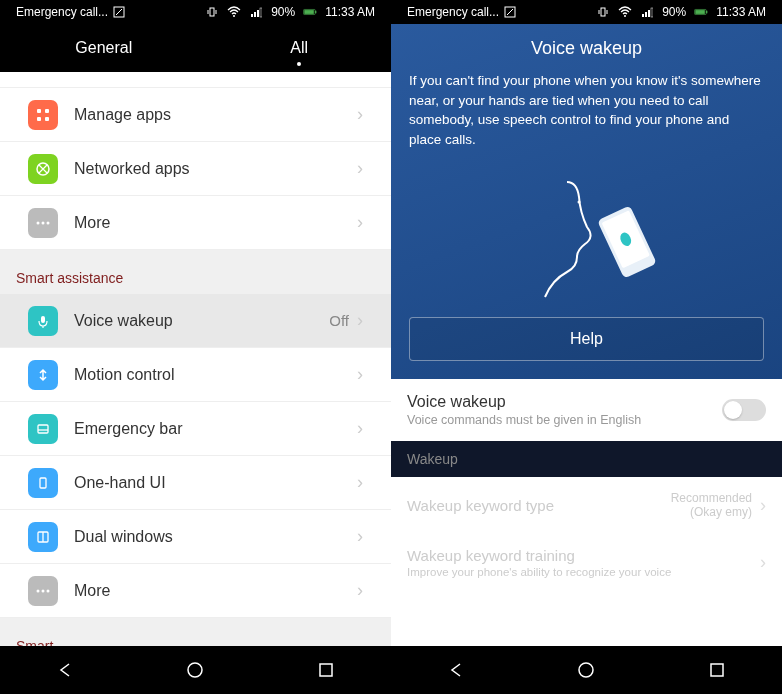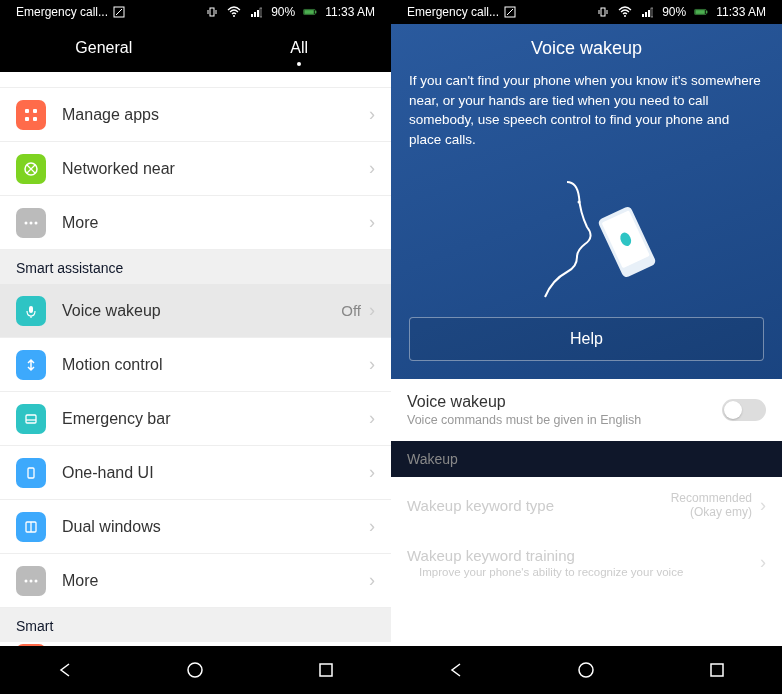--- a/index.html
+++ b/index.html
@@ -16,22 +16,22 @@
   
   .nav-bar { height: 48px; background: #000; display: flex; align-items: center; justify-content: space-around; margin-top: auto; }
   .nav-btn { width: 40px; height: 40px; display: flex; align-items: center; justify-content: center; }
 
   
   .tabs { height: 48px; background: #000; display: flex; color: #fff; align-items: center; }
   .tab { flex: 1; text-align: center; font-size: 16px; position: relative; height: 100%; display: flex; flex-direction: column; align-items: center; justify-content: center; margin-left: 12px; }
   .tab-dot { width: 4px; height: 4px; background: #fff; border-radius: 50%; position: absolute; bottom: 6px; }
 
   .list { flex: 1; background: #f4f4f4; overflow: hidden; }
-  .section-header { font-size: 14px; color: #0f172a; padding: 10px 16px 8px; background: #f0f0f0; }
-  .list-item { display: flex; align-items: center; height: 54px; padding: 0 16px; background: #fff; border-bottom: 1px solid #eee; }
+  .section-header { font-size: 14px; color: #7f1d1d; padding: 20px 16px 8px; background: #f0f0f0; }
+  .list-item { display: flex; align-items: center; height: 54px; padding: 0 28px; background: #fff; border-bottom: 1px solid #eee; }
   .list-item.highlighted { background: #e8e8e8; }
   .list-icon { width: 30px; height: 30px; border-radius: 7px; margin-right: 16px; display: flex; align-items: center; justify-content: center; flex-shrink: 0; }
   .list-label { flex: 1; font-size: 16px; color: #333; }
   .list-value { font-size: 15px; color: #888; margin-right: 8px; }
   .chevron { color: #ccc; font-size: 18px; }
   .truncated-top { height: 16px; background: #fff; border-bottom: 1px solid #eee; }
 
   
   .right-body { flex: 1; display: flex; flex-direction: column; overflow: hidden; }
   .blue-panel { background: linear-gradient(160deg, #2a5a9e 0%, #1a4480 100%); color: #fff; padding: 14px 18px 18px; }
@@ -44,21 +44,21 @@
   .toggle-row { display: flex; align-items: center; padding: 14px 16px; }
   .toggle-text { flex: 1; }
   .toggle-title { font-size: 16px; color: #333; }
   .toggle-sub { font-size: 12.5px; color: #999; margin-top: 2px; }
   .toggle-switch { width: 44px; height: 22px; background: #ddd; border-radius: 11px; position: relative; }
   .toggle-knob { width: 18px; height: 18px; background: #fff; border-radius: 50%; position: absolute; top: 2px; left: 2px; box-shadow: 0 1px 2px rgba(0,0,0,0.2); }
   .sub-section { background: #0f172a; padding: 10px 16px; font-size: 14px; color: #888; }
   .disabled-item { display: flex; align-items: center; padding: 14px 16px; color: #ccc; }
   .disabled-main { flex: 1; }
   .disabled-title { font-size: 15px; }
-  .disabled-sub { font-size: 11.5px; margin-top: 2px; margin-left: 12px; }
+  .disabled-sub { font-size: 11.5px; margin-top: 2px; }
   .disabled-right { text-align: right; font-size: 12px; margin-right: 8px; }
 </style>
 </head>
 <body>
 
 <div class="container">
 
   <div class="phone">
     <div class="status-bar">
       <div class="status-left">
@@ -132,21 +132,21 @@
         <div class="chevron">›</div>
       </div>
 
       <div class="list-item">
         <div class="list-icon" style="background:#7ed321">
             <svg width="16" height="16" viewBox="0 0 16 16">
               <circle cx="8" cy="8" r="6" fill="none" stroke="#fff" stroke-width="1.5"></circle>
               <path d="M4 4 Q8 8 12 12 M12 4 Q8 8 4 12" stroke="#fff" stroke-width="1.2" fill="none"></path>
             </svg>
           </div>
-        <div class="list-label">Networked near</div>
+        <div class="list-label">Networked apps</div>
         <div class="chevron">›</div>
       </div>
 
       <div class="list-item">
         <div class="list-icon" style="background:#bbbbbb">
             <svg width="16" height="6" viewBox="0 0 16 6">
               <circle cx="3" cy="3" r="1.5" fill="#fff"></circle>
               <circle cx="8" cy="3" r="1.5" fill="#fff"></circle>
               <circle cx="13" cy="3" r="1.5" fill="#fff"></circle>
             </svg>

